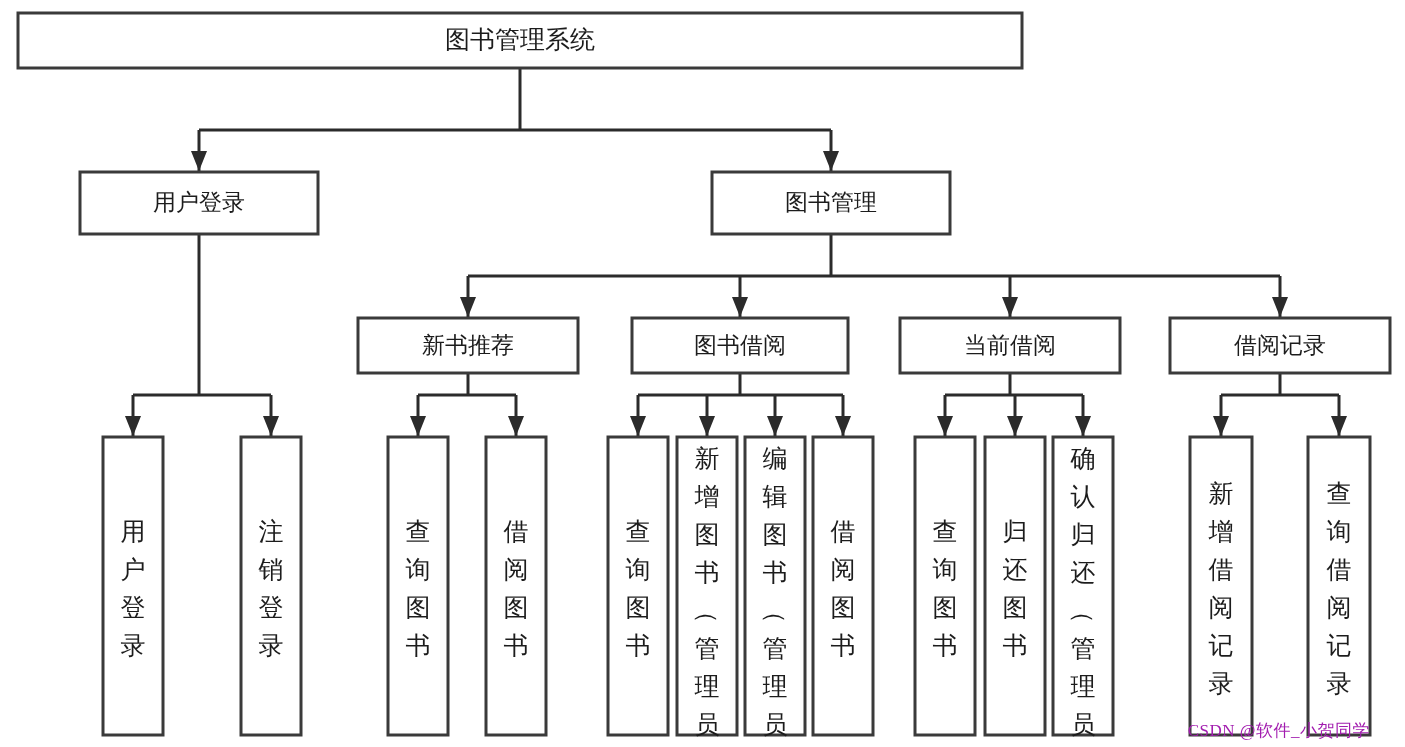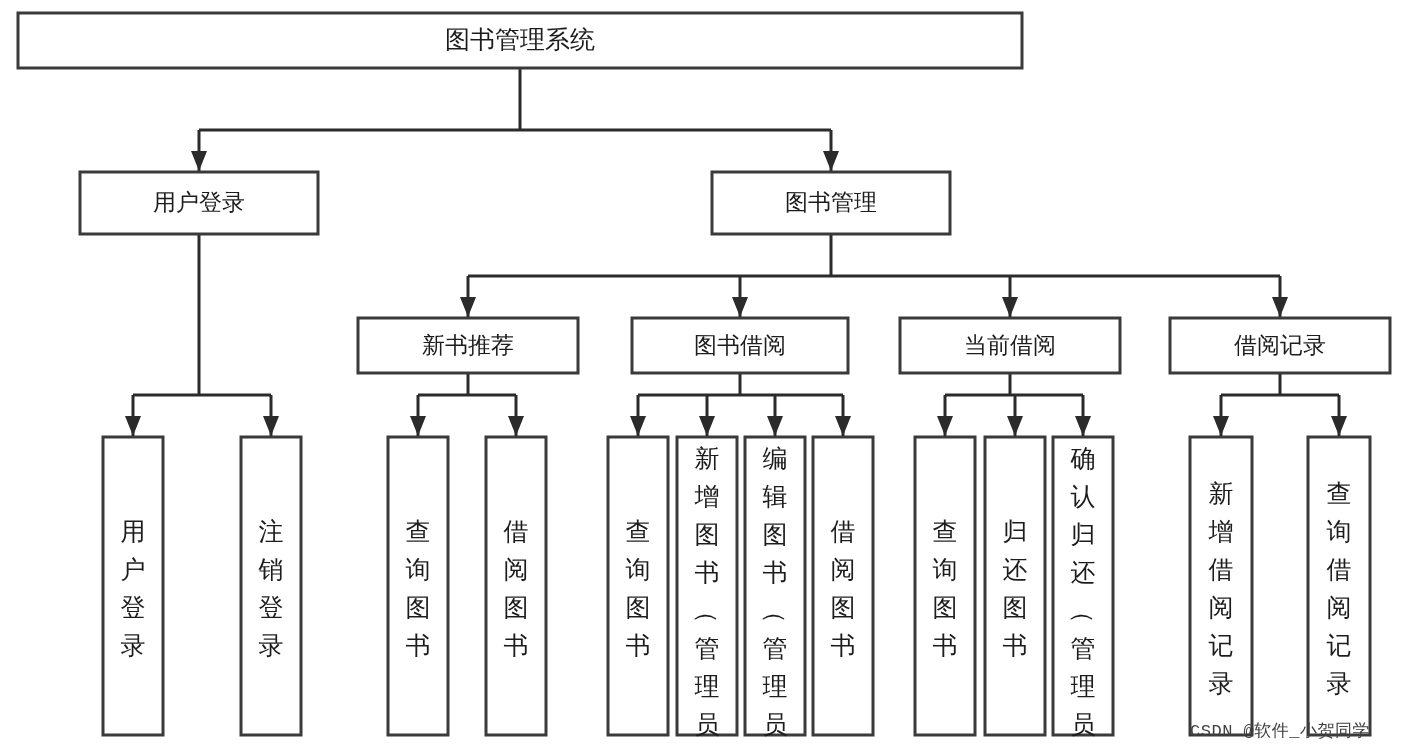--- a/index.html
+++ b/index.html
@@ -61,23 +61,23 @@
   .leaf-label {
     font-family: "Liberation Sans", "DejaVu Sans", sans-serif;
     fill: #1c1c1c;
     font-size: 25px;
     text-anchor: middle;
   }
   .watermark {
     position: absolute;
     right: 10px;
     bottom: 5px;
-    font-family: Liberation Mono, monospace;
+    font-family: Liberation Serif, serif;
     font-size: 17px;
-    color: #404040;
+    color: #a21caf;
     letter-spacing: 0.5px;
     white-space: nowrap;
     user-select: none;
   }
 </style>
 </head>
 <body>
 
 <div id="diagram-root">
 

